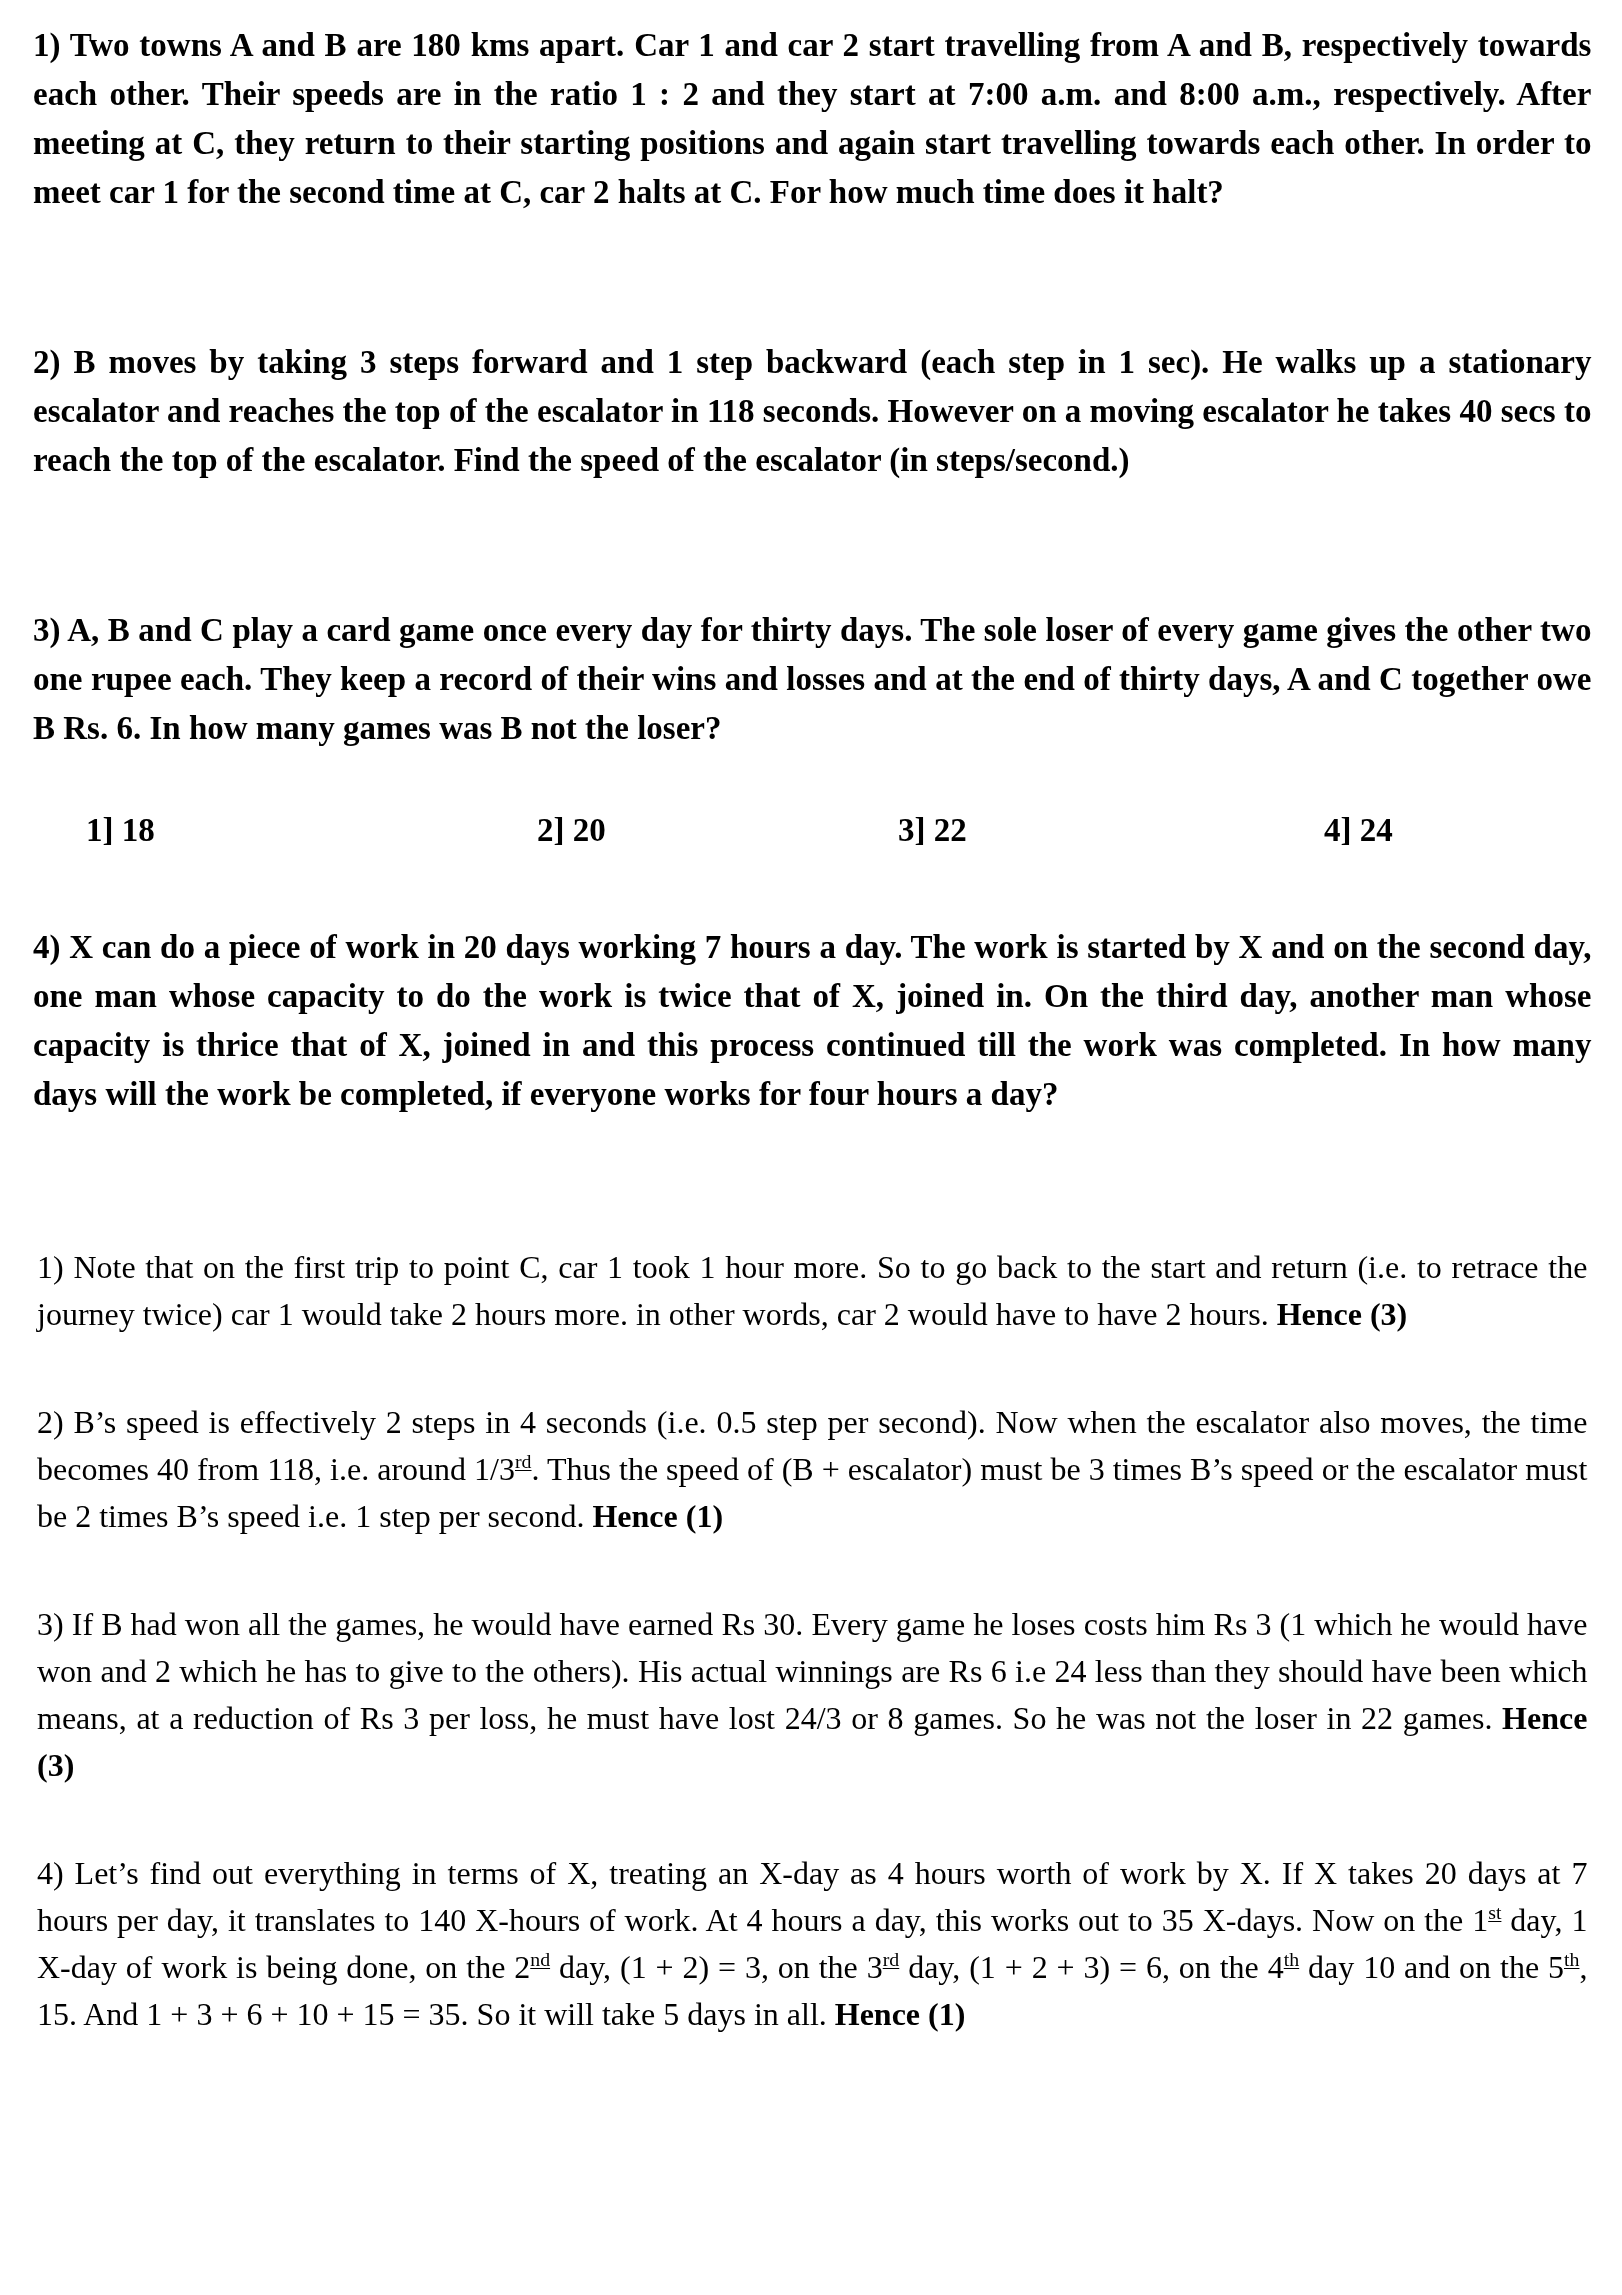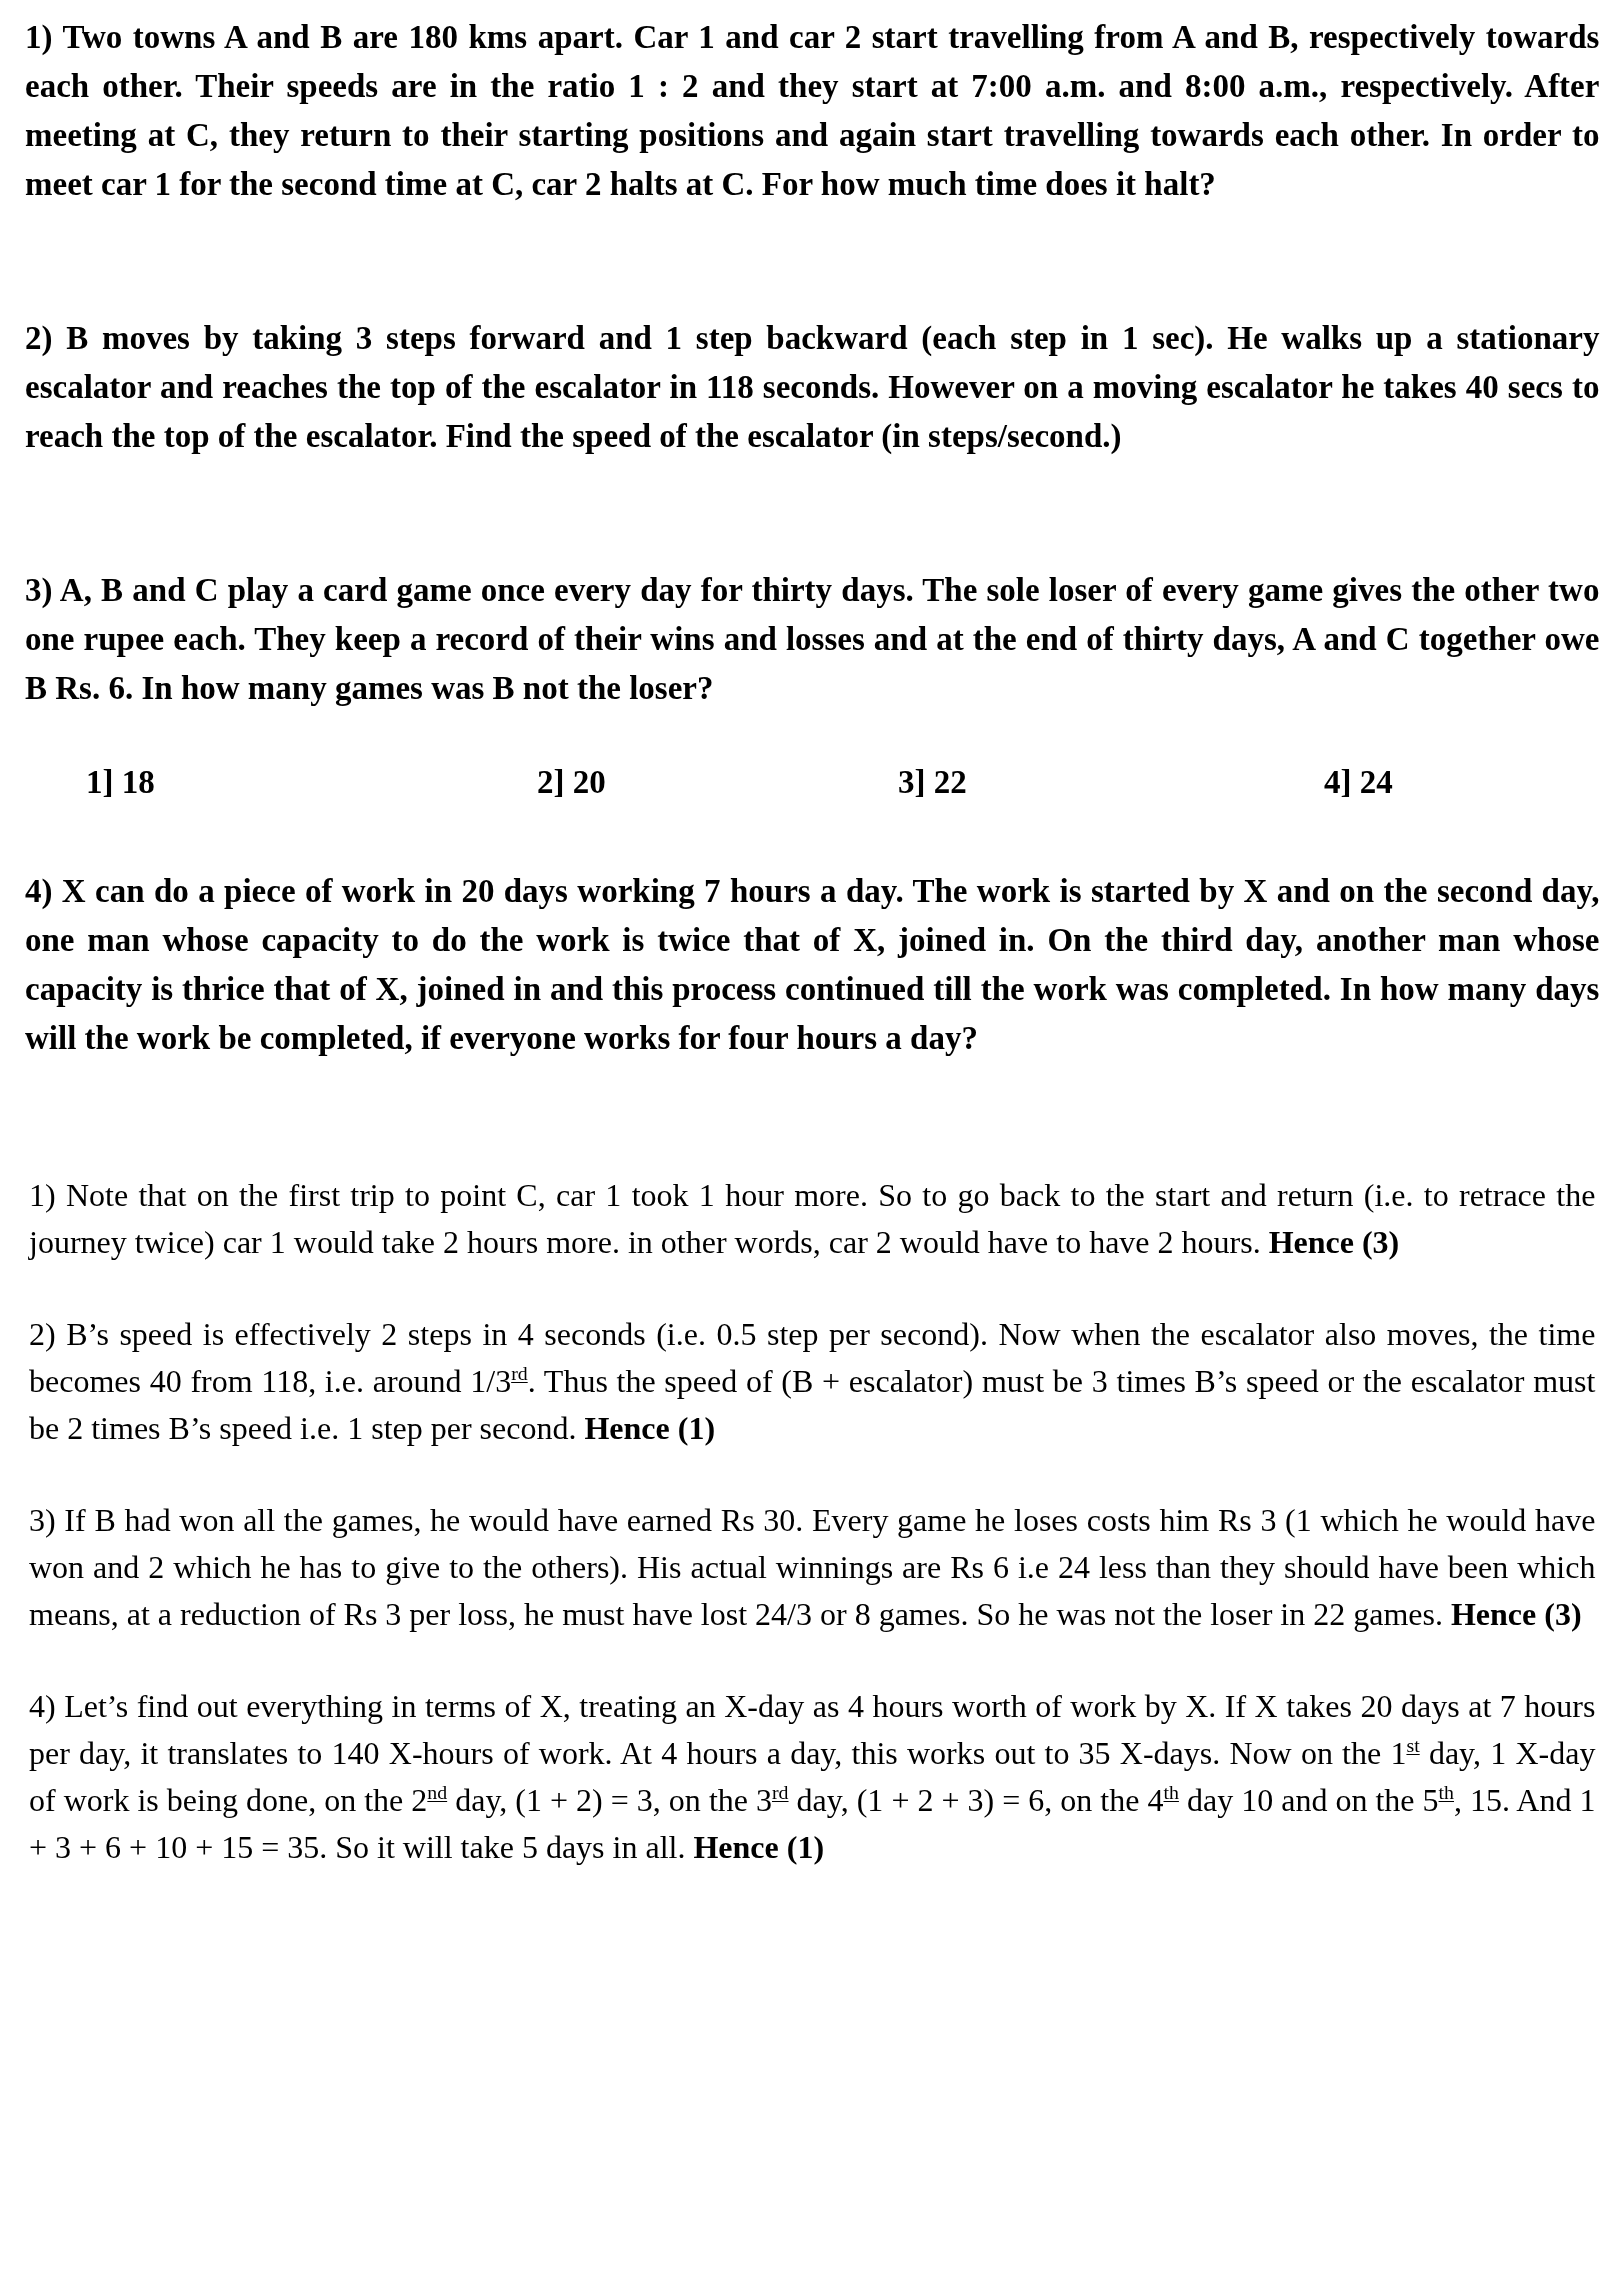--- a/index.html
+++ b/index.html
@@ -22,21 +22,21 @@
     box-sizing: border-box;
     padding: 9.2px 19.6px 0 21px;
     overflow: hidden;
   }
   .question {
     font-size: 33px;
     font-weight: bold;
     line-height: 49px;
     text-align: justify;
     text-justify: inter-word;
-    margin: 4px;
+    margin: 12px;
   }
   .options {
     display: block;
     position: relative;
     height: 49px;
     font-size: 33px;
     font-weight: bold;
     line-height: 49px;
     white-space: nowrap;
   }
@@ -50,21 +50,21 @@
   .opt-4 { left: 1303px; }
   .gap-md { height: 41px; }
   .gap-lg { height: 56px; }
 
   .solution {
     font-size: 32px;
     font-weight: normal;
     line-height: 47px;
     text-align: justify;
     text-justify: inter-word;
-    margin: 8px;
+    margin: 16px;
   }
   .solution b, .question b {
     font-weight: bold;
   }
   sup {
     font-size: 0.62em;
     vertical-align: super;
     line-height: 0;
     text-decoration: underline;
   }

